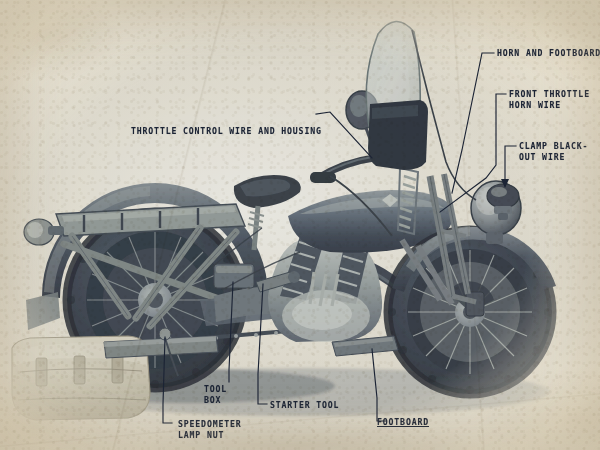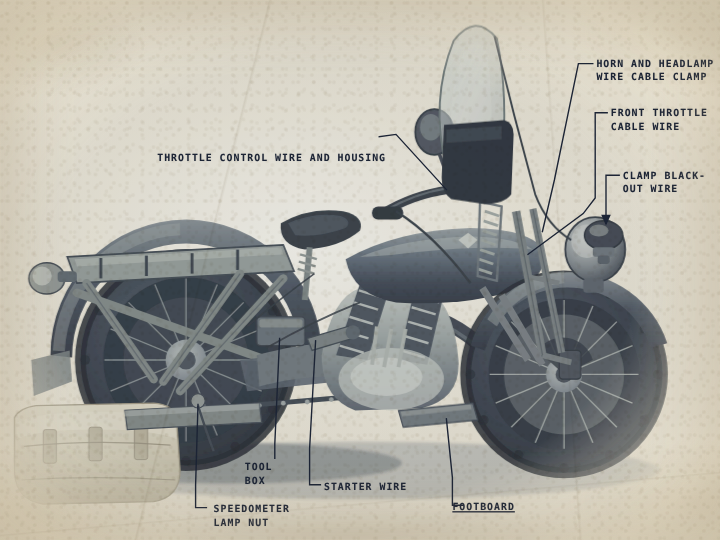--- a/index.html
+++ b/index.html
@@ -446,23 +446,23 @@
         <path d="M501,179 L509,179 L505,188 Z" fill="#1c2435" stroke="none"></path>
         <path d="M 229,382 L 229,370 L 233,282"></path>
         <path d="M 267,404 L 258,404 L 258,374 L 263,284"></path>
         <path d="M 172,423 L 163,423 L 163,404 L 165,337"></path>
         <path d="M 386,421 L 377,421 L 377,398 L 372,349"></path>
       </g>
   </svg>
 
   <div id="label-layer">
       <div class="lbl" style="left: 131px; top: 110px; margin-top: 16px;"><div>THROTTLE CONTROL WIRE AND HOUSING</div></div>
-      <div class="lbl" style="left: 497px; top: 48px;"><div>HORN AND HEADLAMP</div><div>WIRE CABLE CLAMP</div></div>
-      <div class="lbl" style="left: 509px; top: 89px;"><div>FRONT THROTTLE</div><div>CABLE WIRE</div></div>
+      <div class="lbl" style="left: 497px; top: 48px;"><div>HORN AND FOOTBOARD</div></div>
+      <div class="lbl" style="left: 509px; top: 89px;"><div>FRONT THROTTLE</div><div>HORN WIRE</div></div>
       <div class="lbl" style="left: 519px; top: 141px;"><div>CLAMP BLACK-</div><div>OUT WIRE</div></div>
       <div class="lbl c" style="left: 204px; top: 384px;"><div>TOOL</div><div>BOX</div></div>
-      <div class="lbl" style="left: 270px; top: 400px;"><div>STARTER WIRE</div></div>
+      <div class="lbl" style="left: 270px; top: 400px;"><div>STARTER TOOL</div></div>
       <div class="lbl c" style="left: 178px; top: 419px;"><div>SPEEDOMETER</div><div>LAMP NUT</div></div>
       <div class="lbl" style="left: 377px; top: 417px; text-decoration: underline;"><div>FOOTBOARD</div></div>
     </div>
 
   <div class="vign"></div>
 </div>
 
 </body></html>

